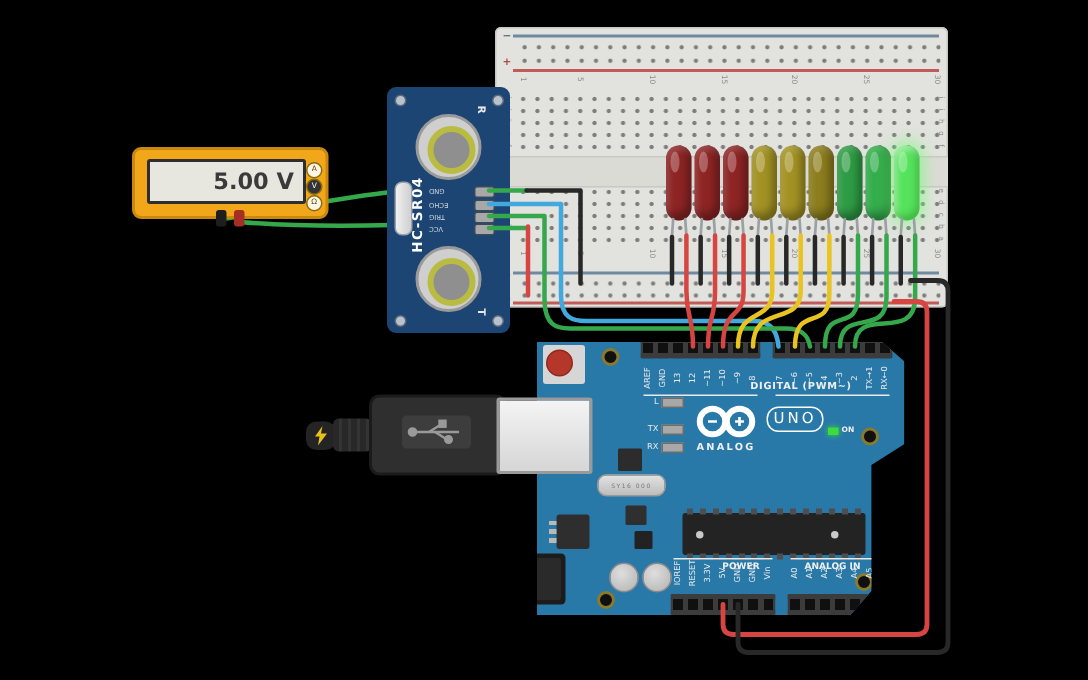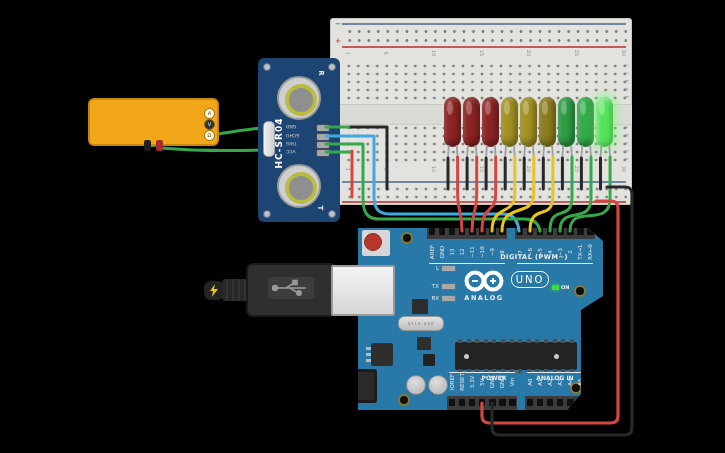--- a/index.html
+++ b/index.html
@@ -107,20 +107,21 @@
 <body>
 
 <div id="scene">
 
   <svg class="layer" width="725" height="453" style="z-index:2">
     <path class="wire w-green" stroke-width="3" d="M148,146 C190,140 228,131 262,128"></path>
     <path class="wire w-green" stroke-width="3" d="M160,148 C196,151 228,151 262,150"></path>
   </svg>
 
   <div class="abs mm-body">
+    <div class="mm-display">5.00 V</div>
     <div class="mm-btn" style="top:8px">A</div>
     <div class="mm-btn sel" style="top:19px">V</div>
     <div class="mm-btn" style="top:30px">Ω</div>
     <div class="mm-probe" style="left:54px;background:#1e1e1e"></div>
     <div class="mm-probe" style="left:66px;background:#a52f24"></div>
   </div>
 
   <div class="abs sensor">
     <div class="screw" style="left:5px;top:5px"></div>
     <div class="screw" style="left:70px;top:5px"></div>

